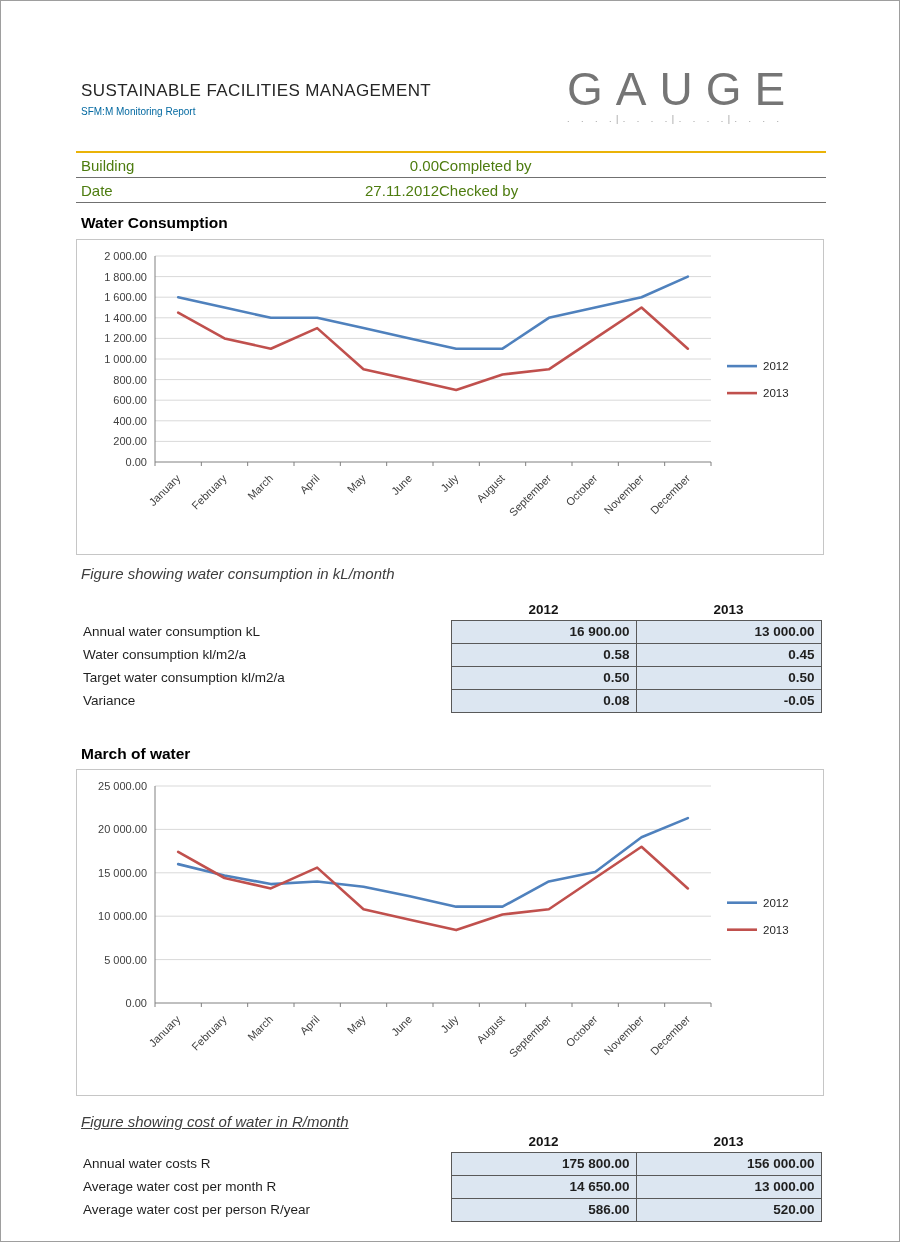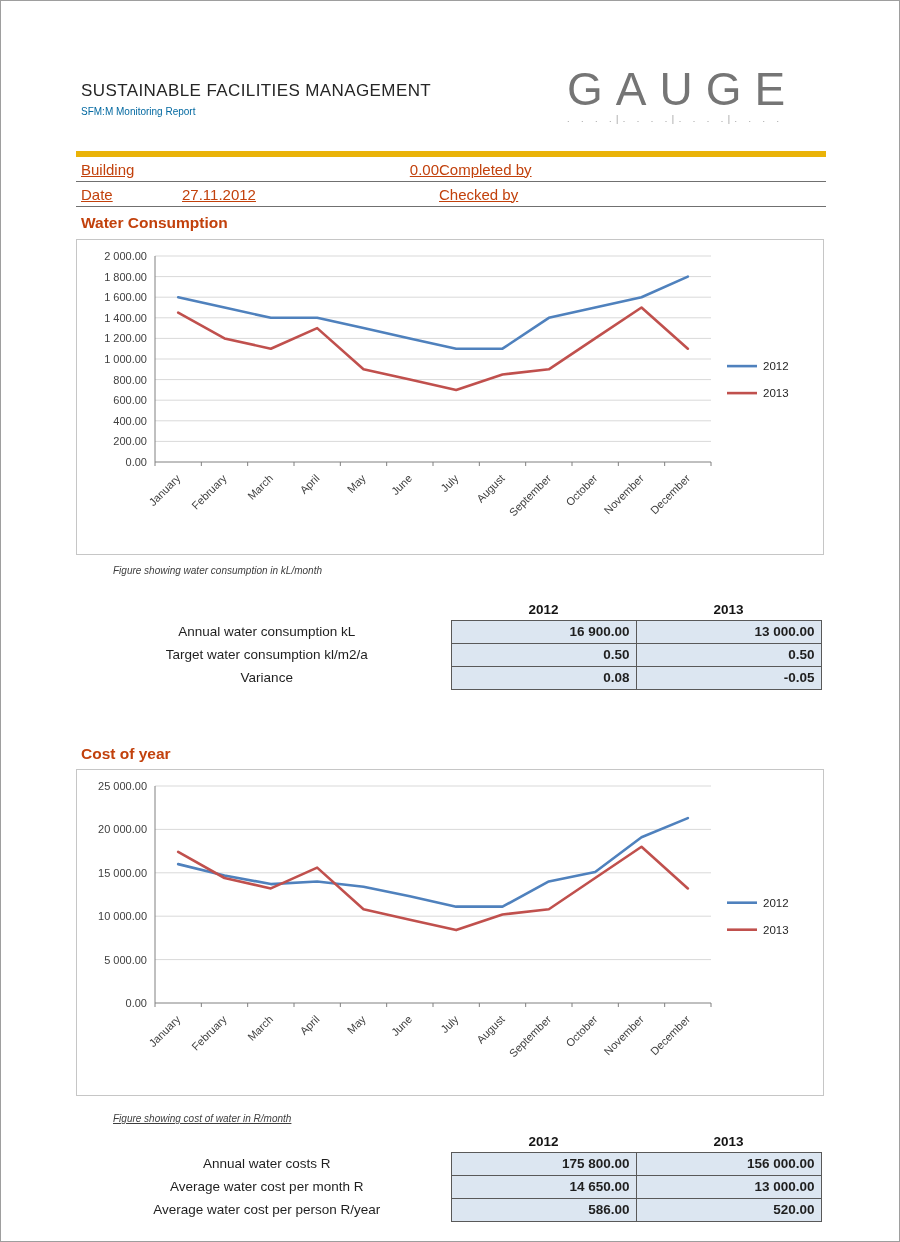--- a/index.html
+++ b/index.html
@@ -11,46 +11,46 @@
     border: 1px solid #9e9e9e;
     font-family: "Liberation Sans", sans-serif;
     overflow: hidden;
   }
   .hdr-title { position:absolute; left:80px; top:80px; font-size:17px; color:#262626; letter-spacing:0.4px; }
   .hdr-sub   { position:absolute; left:80px; top:105px; font-size:10px; color:#0369a1; }
   .logo      { position:absolute; left:566px; top:64px; width:260px; color:#757575; }
   .logo-text { font-size:46px; line-height:1.05; letter-spacing:13px; font-weight:400; white-space:nowrap; }
   .logo-ruler{ font-size:9px; letter-spacing:4.5px; color:#9d9d9d; margin-top:1px; white-space:nowrap; }
 
-  .info { position:absolute; left:75px; top:150px; width:750px; border-top:6px solid #eab308; font-size:15px; color:#c2410c;text-decoration:underline; }
+  .info { position:absolute; left:75px; top:150px; width:750px; border-top:2px solid #eab308; font-size:15px; color:#4d7c0f; }
   .info-row { display:flex; height:25px; align-items:center; border-bottom:1px solid #707070; }
   .info-label { width:100px; padding-left:5px; }
   .info-value { width:263px; }
   .info-row.row1 .info-value { text-align:right; }
-  .info-row.row2 .info-value { padding-left:6px; }
+  .info-row.row2 .info-value { padding-left:6px;text-align:right; }
   .info-right { flex:1; }
 
-  .section-title { position:absolute; left:80px; font-size:15.5px; font-weight:bold; color:#c2410c; }
+  .section-title { position:absolute; left:80px; font-size:15.5px; font-weight:bold; color:#000000; }
   #sec1 { top:213px; }
   #sec2 { top:744px; }
 
   .chart { position:absolute; left:75px; width:748px; border:1px solid #c6c6c6; background:#fff; }
   #chart1 { top:238px; height:316px; }
   #chart2 { top:768px; height:327px; }
 
-  .caption { position:absolute; left:80px; font-style:italic; font-size:10px; color:#3d3d3d;margin-left:32px; }
+  .caption { position:absolute; left:80px; font-style:italic; font-size:15px; color:#3d3d3d; }
   #cap1 { top:564px; }
   #cap2 { top:1112px;text-decoration:underline; }
 
   table.data-table { position:absolute; left:80px; border-collapse:collapse; font-size:13.5px; color:#1f1f1f; table-layout:fixed; }
   #table1 { top:598px; }
   #table2 { top:1130px; }
   table.data-table th { font-weight:bold; text-align:center; height:21px; color:#141414; font-size:13.5px; }
   table.data-table td { height:23px; }
-  table.data-table td.label { width:370px; text-align:center; padding-left:2px;margin-left:36px; }
+  table.data-table td.label { width:370px; text-align:left; padding-left:2px;margin-left:36px; }
   table.data-table td.val { width:185px; background:#DCE6F1; border:1px solid #595959; text-align:right; padding-right:6px;font-weight:bold; }
 </style>
 </head>
 <body>
 
 <div class="page">
 
   <div class="hdr-title">SUSTAINABLE FACILITIES MANAGEMENT</div>
   <div class="hdr-sub">SFM:M Monitoring  Report</div>
 
@@ -139,33 +139,38 @@
           <th>2013</th>
         </tr>
       </thead>
       <tbody>
         <tr>
           <td class="label">Annual water consumption kL</td>
           <td class="val">16 900.00</td>
           <td class="val">13 000.00</td>
         </tr>
         <tr>
+          <td class="label">Water consumption kl/m2/a</td>
+          <td class="val">0.58</td>
+          <td class="val">0.45</td>
+        </tr>
+        <tr>
           <td class="label">Target water consumption kl/m2/a</td>
           <td class="val">0.50</td>
           <td class="val">0.50</td>
         </tr>
         <tr>
           <td class="label">Variance</td>
           <td class="val">0.08</td>
           <td class="val">-0.05</td>
         </tr>
       </tbody>
     </table>
 
-  <div class="section-title" id="sec2">Cost of year</div>
+  <div class="section-title" id="sec2">March of water</div>
   <div class="chart" id="chart2"><svg width="746" height="325">
         <text x="70" y="237" text-anchor="end" font-size="11" fill="#404040" font-family="&quot;Liberation Sans&quot;, sans-serif">0.00</text>
         <line x1="78" y1="189.6" x2="634" y2="189.6" stroke="#D9D9D9" stroke-width="1"></line>
         <text x="70" y="193.6" text-anchor="end" font-size="11" fill="#404040" font-family="&quot;Liberation Sans&quot;, sans-serif">5 000.00</text>
         <line x1="78" y1="146.2" x2="634" y2="146.2" stroke="#D9D9D9" stroke-width="1"></line>
         <text x="70" y="150.2" text-anchor="end" font-size="11" fill="#404040" font-family="&quot;Liberation Sans&quot;, sans-serif">10 000.00</text>
         <line x1="78" y1="102.80000000000001" x2="634" y2="102.80000000000001" stroke="#D9D9D9" stroke-width="1"></line>
         <text x="70" y="106.80000000000001" text-anchor="end" font-size="11" fill="#404040" font-family="&quot;Liberation Sans&quot;, sans-serif">15 000.00</text>
         <line x1="78" y1="59.39999999999998" x2="634" y2="59.39999999999998" stroke="#D9D9D9" stroke-width="1"></line>
         <text x="70" y="63.39999999999998" text-anchor="end" font-size="11" fill="#404040" font-family="&quot;Liberation Sans&quot;, sans-serif">20 000.00</text>

